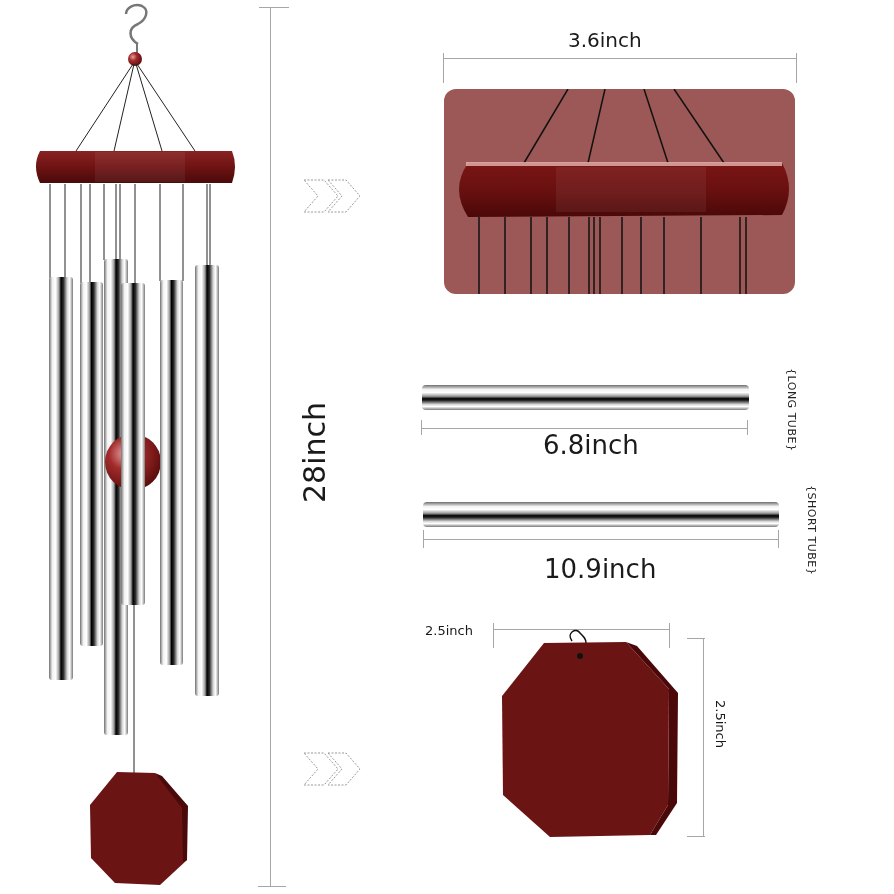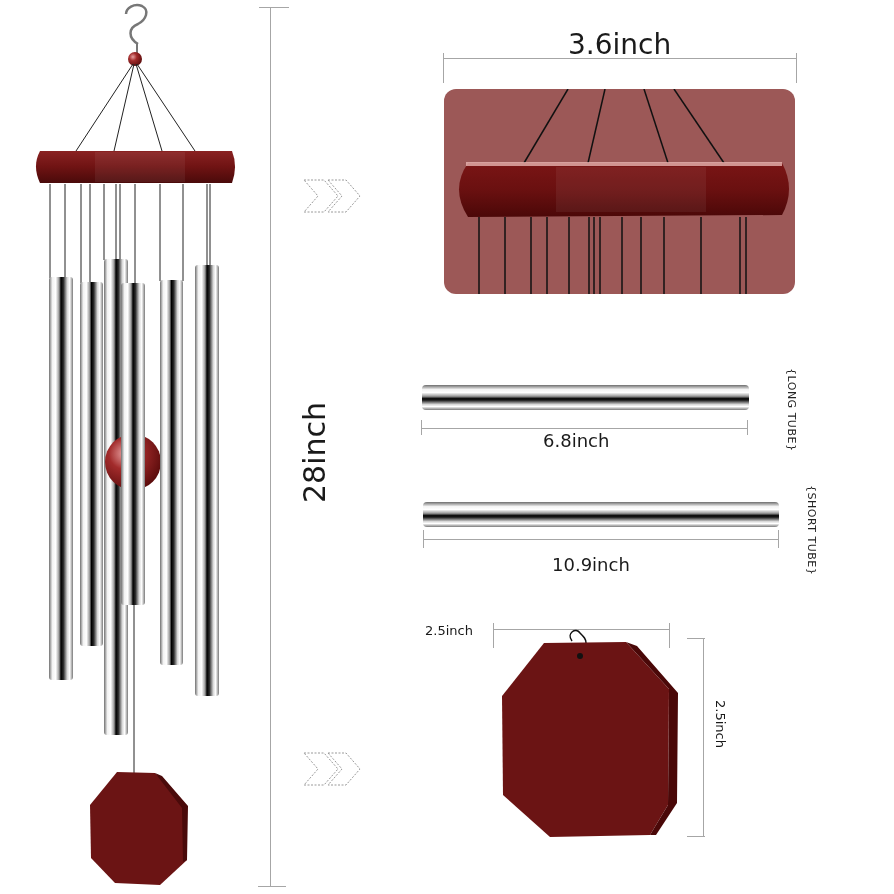--- a/index.html
+++ b/index.html
@@ -1,19 +1,19 @@
 <!DOCTYPE html>
 <html><head>
 <meta charset="utf-8">
 <style>
   html, body { margin:0; padding:0; background:#ffffff; }
   body { width:894px; height:894px; position:relative; overflow:hidden; font-family:"DejaVu Sans", sans-serif; color:#1a1a1a; }
   .abs { position:absolute; }
   .dim-line { position:absolute; background:#a6a6a6; }
-  .label { position:absolute; font-size:18px; color:#1a1a1a; white-space:nowrap; }
+  .label { position:absolute; font-size:26px; color:#1a1a1a; white-space:nowrap; }
   .label-sm { position:absolute; font-size:13px; color:#1a1a1a; white-space:nowrap; }
   .vert { transform-origin:left top; transform:rotate(-90deg); }
   .vert-cw { transform-origin:left top; transform:rotate(90deg); }
   .tube-h { position:absolute; border-radius:4px;
     background:linear-gradient(to bottom,#6d6d6d 0%,#f4f4f4 18%,#ffffff 30%,#9a9a9a 45%,#000000 55%,#2a2a2a 62%,#d9d9d9 78%,#ffffff 86%,#7a7a7a 100%); }
   .sub-label { position:absolute; font-size:11px; letter-spacing:0.5px; color:#222; white-space:nowrap; }
 </style>
 </head>
 <body>
 
@@ -104,21 +104,21 @@
 <div class="abs" style="left:302px;top:751px;">
   <svg width="60" height="36" viewBox="0 0 60 36">
     <g fill="none" stroke="#999" stroke-width="1" stroke-dasharray="2,1.5">
       <polyline points="2,2 22,2 36,18 22,34 2,34 16,18 2,2"></polyline>
       <polyline points="26,2 44,2 58,18 44,34 26,34 40,18 26,2"></polyline>
     </g>
   </svg>
 </div>
 
 <div class="abs" style="left:443px;top:25px;width:355px;height:60px;">
-  <div class="label" style="left:125px;top:3px;font-size:28px;">3.6inch</div>
+  <div class="label" style="left:125px;top:3px;font-size:20px;">3.6inch</div>
   <div class="dim-line" style="left:0;top:33px;width:353px;height:1px;"></div>
   <div class="dim-line" style="left:0;top:28px;width:1px;height:30px;"></div>
   <div class="dim-line" style="left:353px;top:28px;width:1px;height:30px;"></div>
 </div>
 <div class="abs" style="left:444px;top:89px;width:351px;height:205px;border-radius:12px;background:#9c5857;overflow:hidden;">
   <svg width="351" height="205" viewBox="0 0 351 205">
     <defs>
       <linearGradient id="ringGrad2" x1="0" y1="0" x2="0" y2="1">
         <stop offset="0" stop-color="#7a1515"></stop>
         <stop offset="0.5" stop-color="#6a1010"></stop>
@@ -160,21 +160,21 @@
   <div class="dim-line" style="left:327px;top:40px;width:1px;height:15px;"></div>
   <div class="label" style="left:123px;top:50px;">6.8inch</div>
   <div class="sub-label vert-cw" style="left:378px;top:-12px;">{LONG TUBE}</div>
 </div>
 
 <div class="abs" style="left:420px;top:497px;width:420px;height:90px;">
   <div class="tube-h" style="left:3px;top:5px;width:356px;height:25px;"></div>
   <div class="dim-line" style="left:3px;top:42px;width:356px;height:1px;"></div>
   <div class="dim-line" style="left:3px;top:33px;width:1px;height:18px;"></div>
   <div class="dim-line" style="left:358px;top:33px;width:1px;height:18px;"></div>
-  <div class="label" style="left:124px;top:57px;margin-left:8px;">10.9inch</div>
+  <div class="label" style="left:124px;top:57px;">10.9inch</div>
   <div class="sub-label vert-cw" style="left:398px;top:-12px;">{SHORT TUBE}</div>
 </div>
 
 <div class="abs" style="left:415px;top:615px;width:340px;height:230px;">
   <div class="label-sm" style="left:10px;top:8px;">2.5inch</div>
   <div class="dim-line" style="left:78px;top:14px;width:177px;height:1px;"></div>
   <div class="dim-line" style="left:78px;top:8px;width:1px;height:25px;"></div>
   <div class="dim-line" style="left:254px;top:8px;width:1px;height:25px;"></div>
 
   <div class="dim-line" style="left:272px;top:23px;width:18px;height:1px;"></div>

